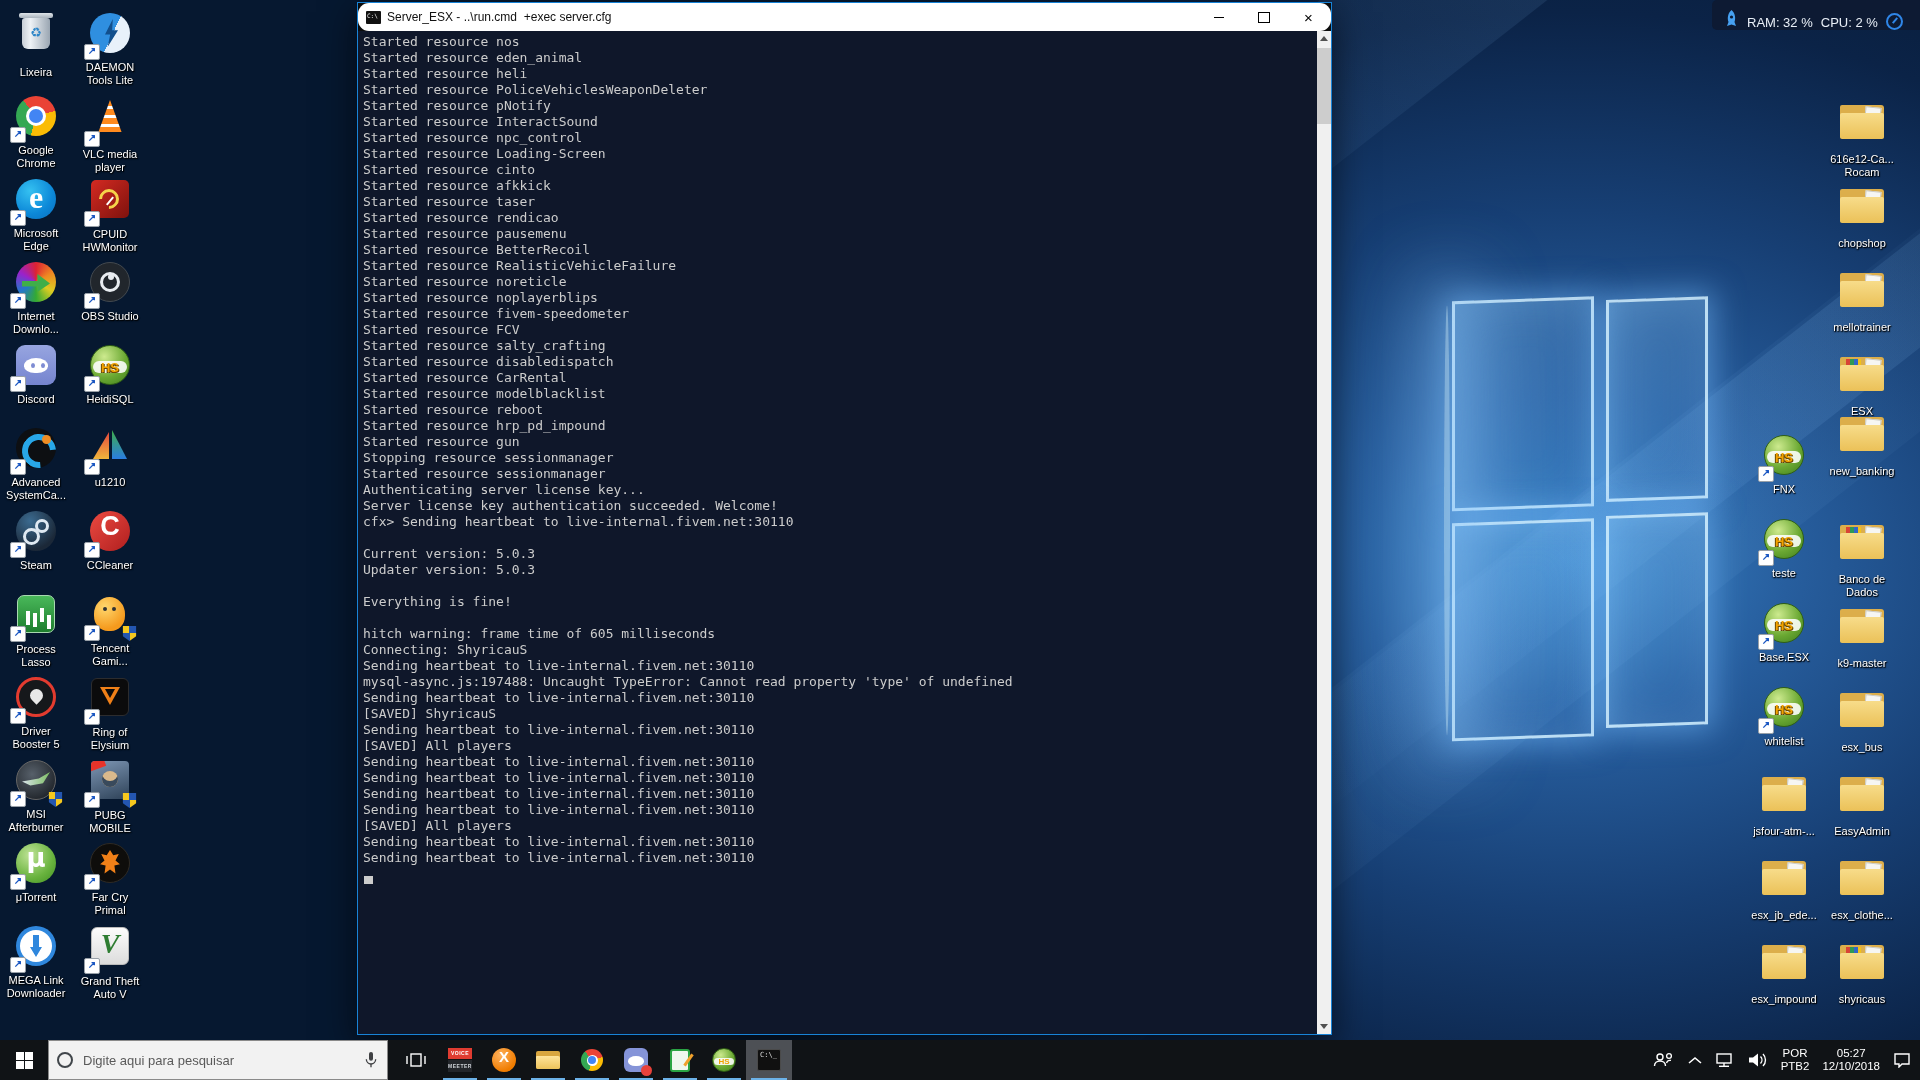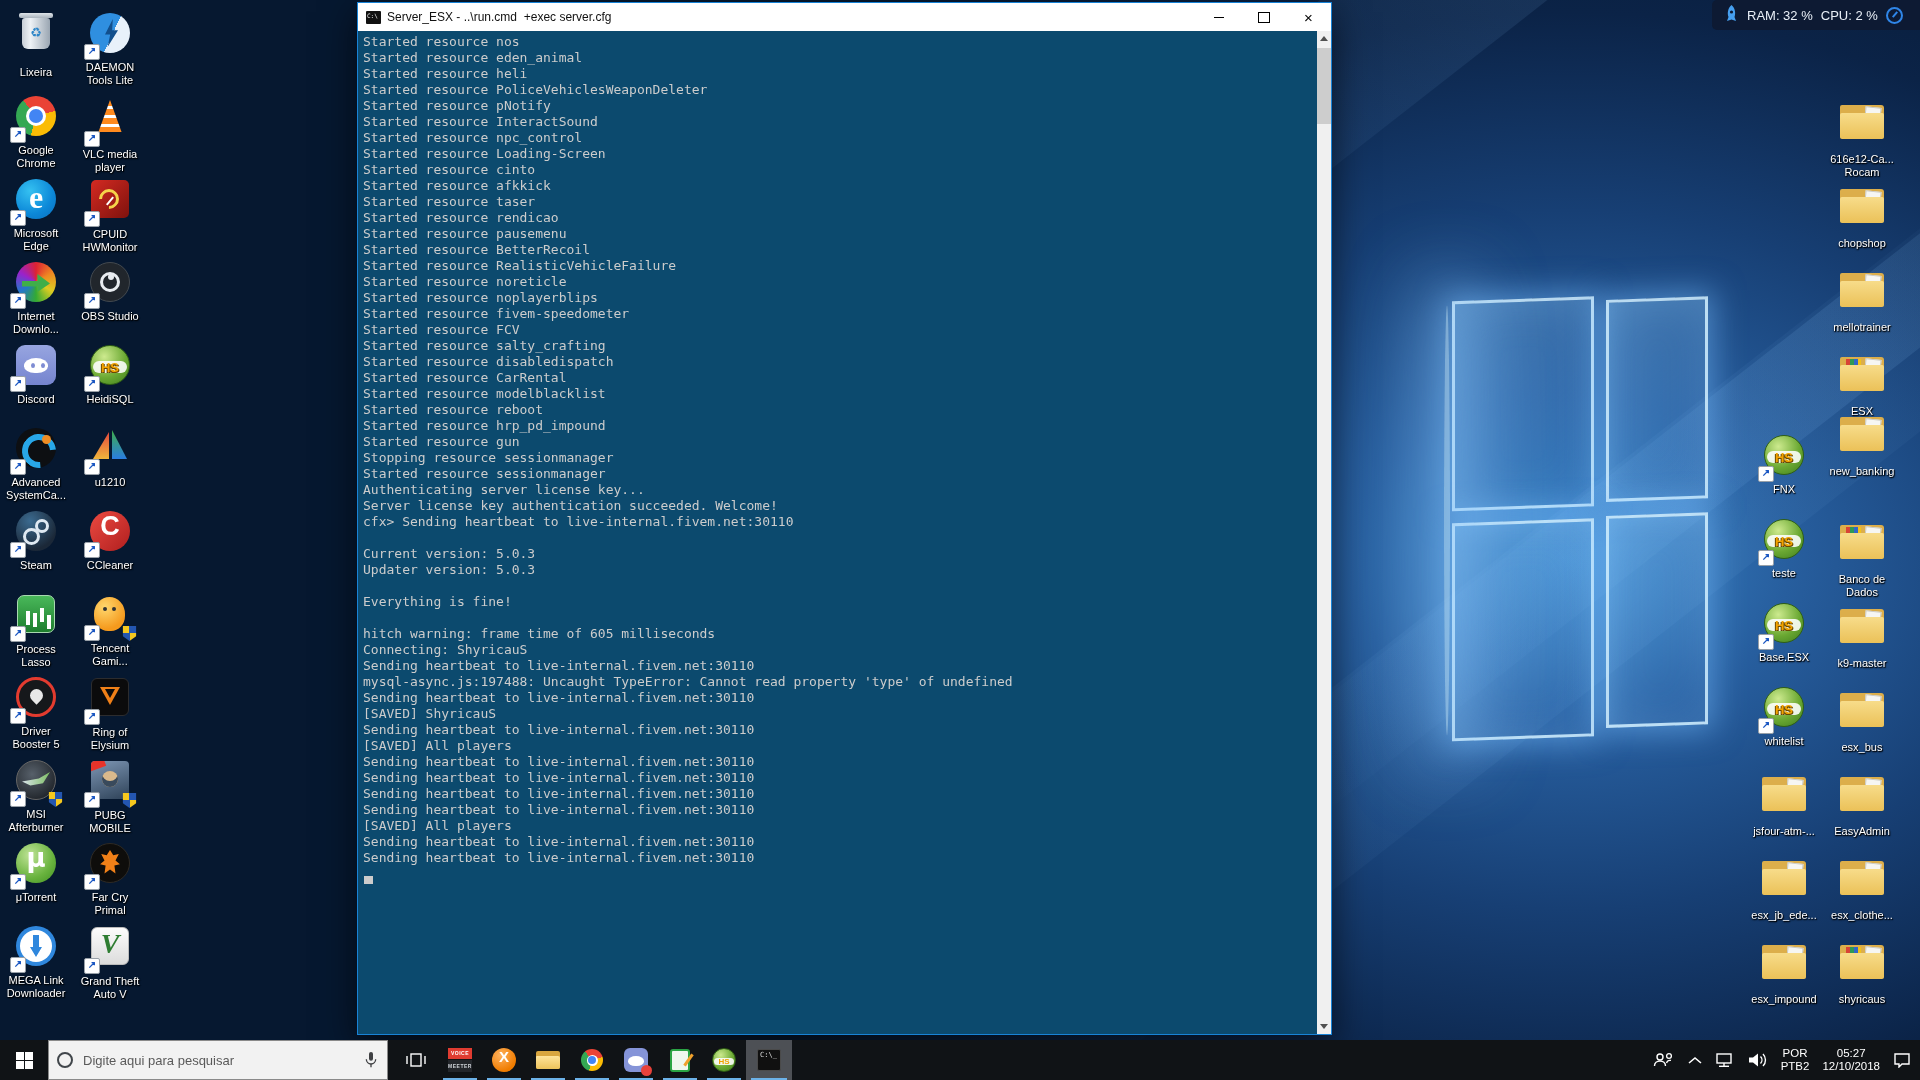--- a/index.html
+++ b/index.html
@@ -15,21 +15,21 @@
   .pane{position:absolute;border:3px solid rgba(210,240,255,.85);background:linear-gradient(135deg,rgba(130,195,250,.38),rgba(40,100,180,.16));
         box-shadow:0 0 30px 6px rgba(120,190,255,.5), inset 0 0 46px rgba(150,210,255,.22);}
   .p-tl{left:1452px;top:352px;width:136px;height:204px;}
   .p-tr{left:1606px;top:356px;width:96px;height:196px;}
   .p-bl{left:1452px;top:574px;width:136px;height:212px;}
   .p-br{left:1606px;top:572px;width:96px;height:206px;}
   .logo-glow{position:absolute;left:1444px;top:356px;width:6px;height:430px;background:rgba(200,235,255,.5);
         box-shadow:0 0 70px 26px rgba(140,200,255,.55);border-radius:50%;}
   
   .perf{position:absolute;right:0;top:0;height:30px;width:208px;background:#0d1a33;border-radius:5px 0 0 5px;
-        display:flex;align-items:center;gap:8px;padding:0 8px 0 12px;box-sizing:border-box;z-index:5;}
+        display:flex;align-items:flex-end;gap:8px;padding:0 8px 0 12px;box-sizing:border-box;z-index:5;}
   .perf .txt{color:#e9eff7;font-size:13px;white-space:pre;}
   .gauge{width:17px;height:17px;border:2px solid #2f86e8;border-radius:50%;position:relative;box-sizing:border-box;}
   .gauge::after{content:"";position:absolute;left:6px;top:2px;width:2px;height:7px;background:#2f86e8;transform:rotate(40deg);}
   
   .dicon{position:absolute;width:70px;text-align:center;cursor:default;}
   .g{position:relative;width:46px;height:46px;margin:0 auto 2px;}
   .lbl{color:#fff;font-size:11px;line-height:13px;text-shadow:0 1px 2px rgba(0,0,0,.95),1px 1px 1px #000;word-wrap:break-word;}
   .sc{position:absolute;left:-3px;bottom:-1px;width:14px;height:14px;background:#fff;border:1px solid #98a0a8;border-radius:2px;
       font-size:10px;font-weight:bold;line-height:12px;color:#1a57c2;text-align:center;}
   .sc::after{content:"↗";}
@@ -109,29 +109,29 @@
   .i-pubg::before{content:"";position:absolute;left:-3px;top:-2px;width:17px;height:10px;background:#e8332a;transform:rotate(-20deg);}
   .i-pubg::after{content:"";position:absolute;left:11px;top:10px;width:16px;height:16px;border-radius:50%;background:#d9b98c;box-shadow:inset 0 -6px 0 #394a5c;}
   .i-farcry{width:40px;height:40px;margin-top:3px;border-radius:50%;background:#0e0d0b;border:1px solid #2e2a24;box-sizing:border-box;}
   .i-farcry::after{content:"";position:absolute;left:8px;top:6px;width:22px;height:26px;background:#f08018;
         clip-path:polygon(50% 0,65% 20%,90% 15%,75% 40%,95% 55%,70% 60%,75% 90%,50% 75%,25% 90%,30% 60%,5% 55%,25% 40%,10% 15%,35% 20%);}
   .i-gtav{width:38px;height:38px;margin-top:4px;border-radius:6px;background:linear-gradient(#fcfcfc,#dcdcdc);border:1px solid #bbb;box-sizing:border-box;}
   .i-gtav::after{content:"V";position:absolute;inset:0;text-align:center;line-height:36px;font:bold italic 28px "Liberation Serif",serif;color:#2e7d32;}
   
   .win{position:absolute;left:357px;top:2px;width:975px;height:1033px;border:1px solid #1883d7;background:#0c0c0c;
        box-shadow:0 10px 34px rgba(0,0,0,.6);box-sizing:border-box;z-index:4;}
-  .tbar{height:28px;background:#fff;display:flex;align-items:center;}
+  .tbar{height:28px;background:#fff;display:flex;align-items:center;border-radius:11px;}
   .cmdico{width:15px;height:13px;background:#111;margin:0 6px 0 8px;position:relative;border-radius:1px;}
   .cmdico::after{content:"C:\\";position:absolute;left:1px;top:1px;font:6px "DejaVu Sans Mono",monospace;color:#eee;}
   .ttl{font-size:12px;color:#111;white-space:pre;flex:1;}
   .wbtn{width:45px;height:28px;display:flex;align-items:center;justify-content:center;}
   .mini{width:10px;height:1px;background:#000;}
   .maxi{width:10px;height:9px;border:1px solid #000;}
   .clos{font-size:15px;color:#000;line-height:1;}
-  .cbody{position:relative;height:1003px;background:#0c4a6e;overflow:hidden;}
+  .cbody{position:relative;height:1003px;background:#0f172a;overflow:hidden;}
   .ctext{position:absolute;left:5px;top:3px;right:16px;font:13px "DejaVu Sans Mono",monospace;color:#cccccc;}
   .cline{height:16px;white-space:pre;overflow:hidden;}
   .ccursor{width:9px;height:8px;background:#ccc;margin:10px 0 0 1px;}
   .sbar{position:absolute;right:0;top:0;bottom:0;width:14px;background:#f0f0f0;}
   .sarrow{position:absolute;left:0;width:14px;height:15px;display:flex;align-items:center;justify-content:center;}
   .tri-up{width:0;height:0;border-left:4px solid transparent;border-right:4px solid transparent;border-bottom:5px solid #505050;}
   .tri-dn{width:0;height:0;border-left:4px solid transparent;border-right:4px solid transparent;border-top:5px solid #505050;}
   .sthumb{position:absolute;left:0;top:17px;width:14px;height:76px;background:#cdcdcd;}
   
   .tbarr{position:absolute;left:0;bottom:0;width:1920px;height:40px;background:#101316;display:flex;align-items:stretch;z-index:10;}

